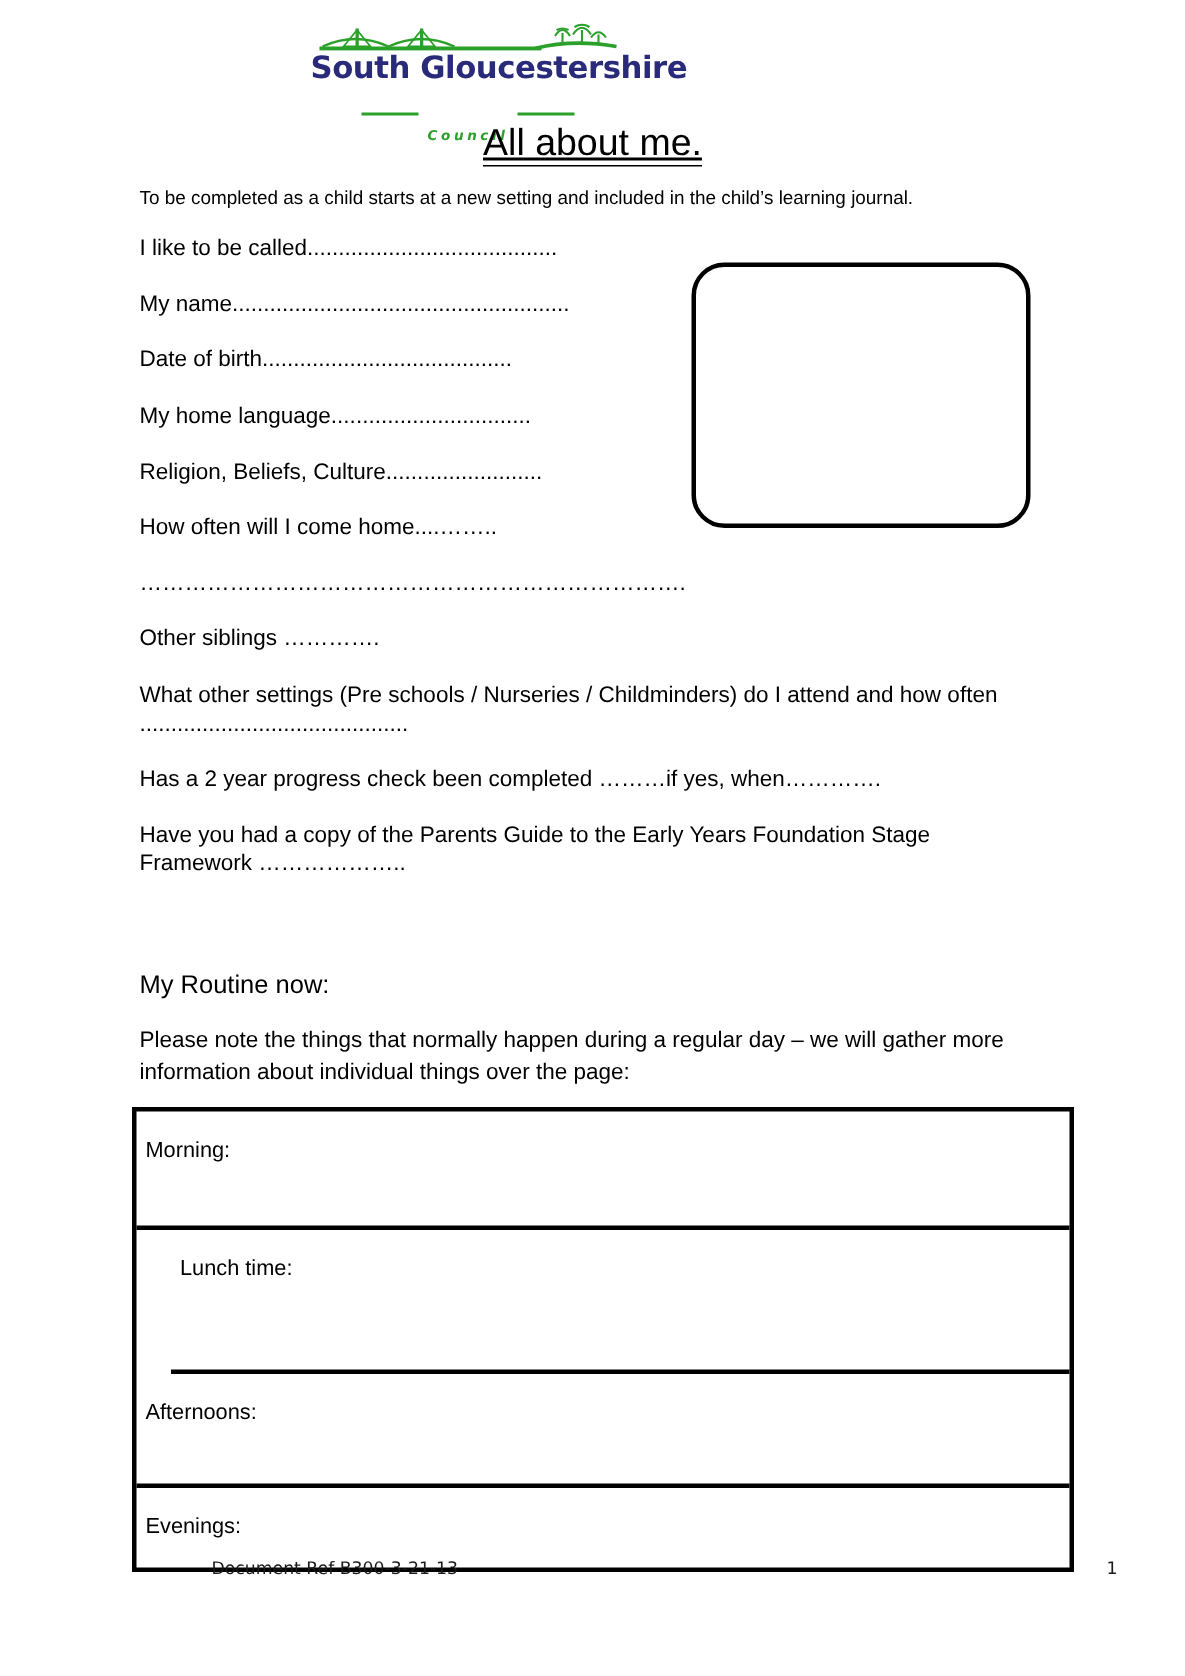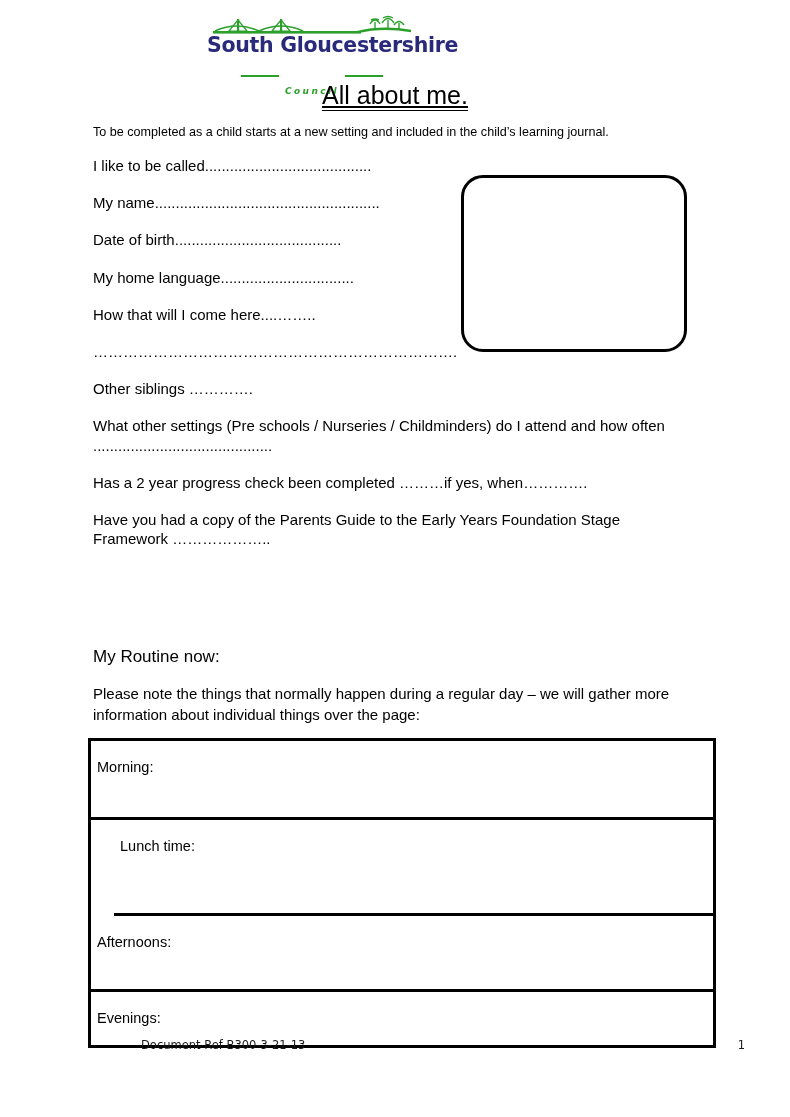--- a/index.html
+++ b/index.html
@@ -233,21 +233,22 @@
 
 <div class="intro">To be completed as a child starts at a new setting and included in the child’s learning journal.</div>
 
 <div class="photo-box"></div>
 
 <div class="fields">
   <div class="field narrow">I like to be called........................................</div>
   <div class="field narrow">My name......................................................</div>
   <div class="field narrow">Date of birth........................................</div>
   <div class="field narrow">My home language................................</div>
-  <div class="field narrow">How that will I come here....……..</div>
+  <div class="field narrow">Religion, Beliefs, Culture.........................</div>
+  <div class="field narrow">How often will I come home....……..</div>
   <div class="field wide">……………………………………………………………….</div>
   <div class="field narrow">Other siblings ………….</div>
   <div class="field wide">What other settings (Pre schools / Nurseries / Childminders) do I attend and how often ...........................................</div>
   <div class="field wide">Has a 2 year progress check been completed ………if yes, when………….</div>
   <div class="field wide">Have you had a copy of the Parents Guide to the Early Years Foundation Stage Framework ………………..</div>
 </div>
 
 <div class="routine-heading">My Routine now:</div>
 <div class="routine-note">Please note the things that normally happen during a regular day – we will gather more information about individual things over the page:</div>
 

